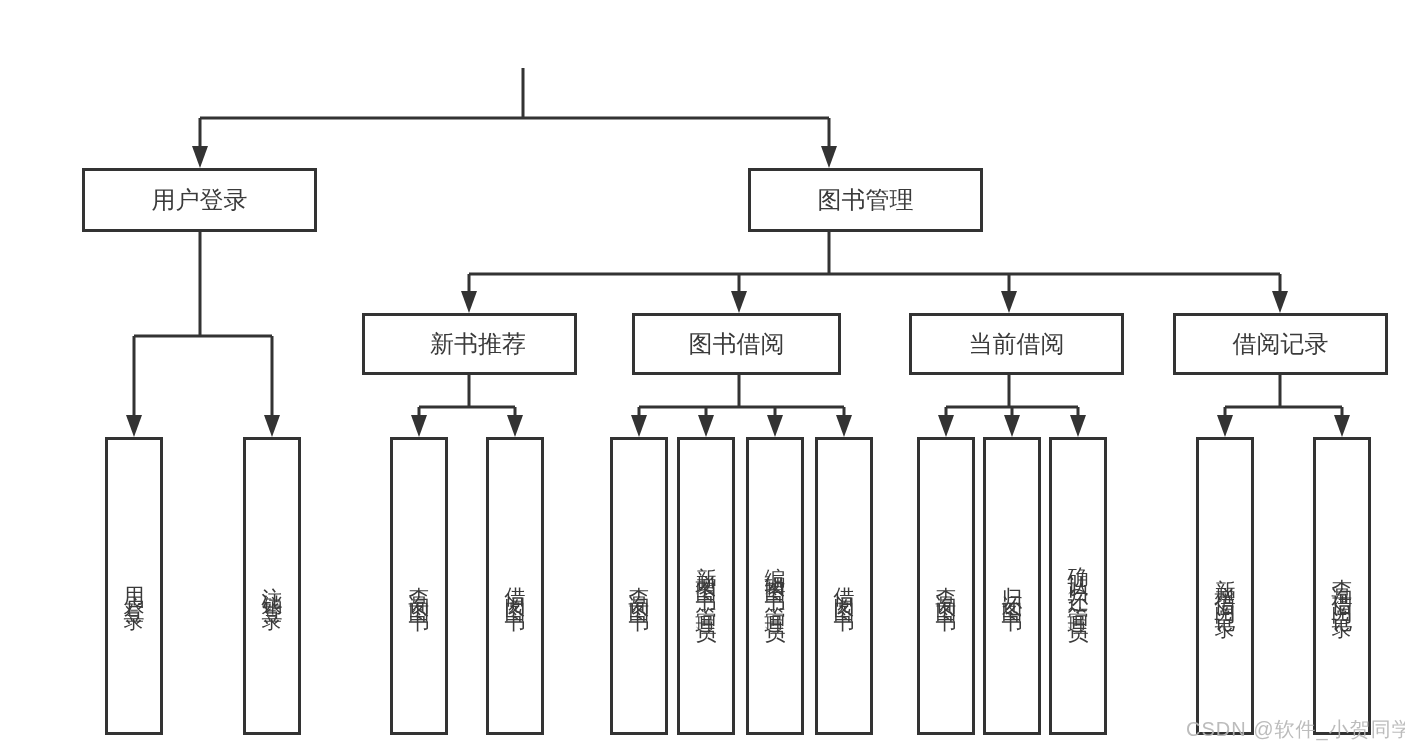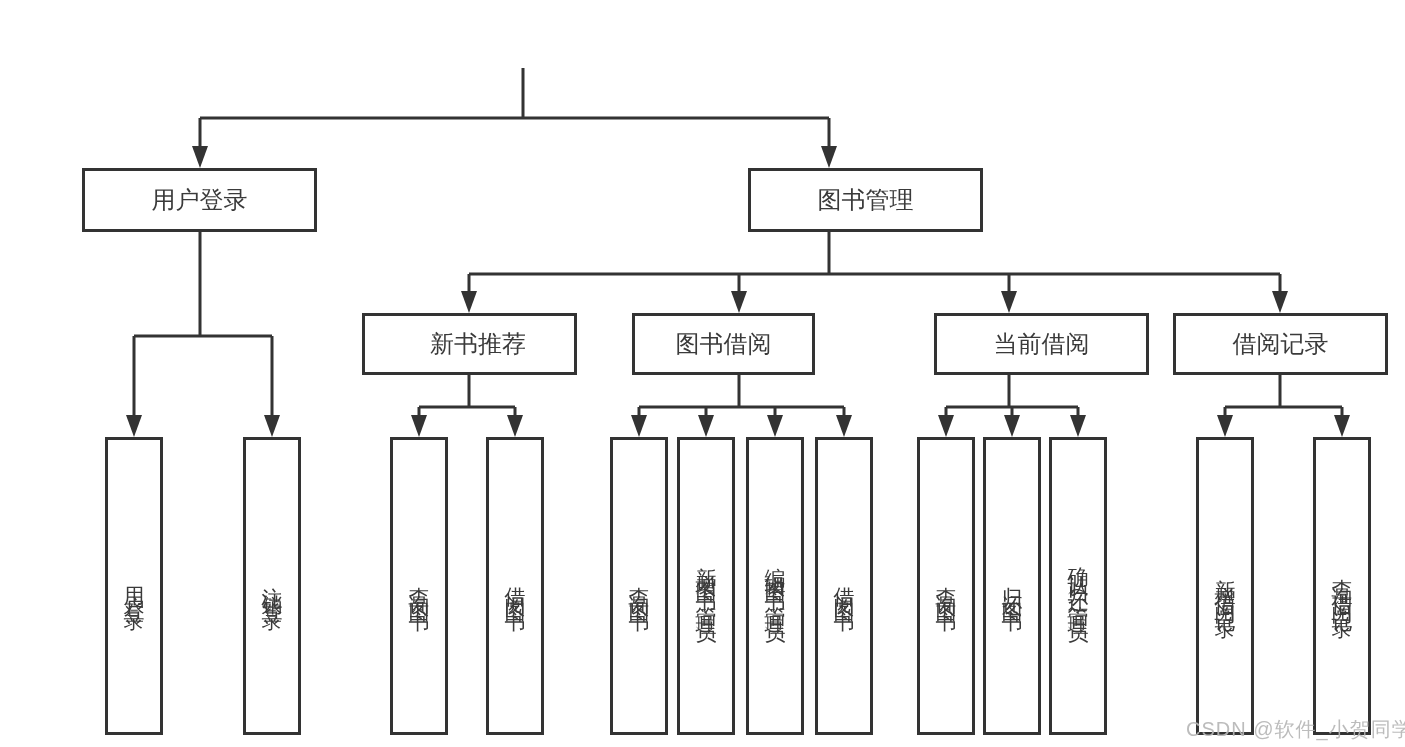--- a/index.html
+++ b/index.html
@@ -95,24 +95,24 @@
   <div class="box lvl" style="left:82px; top:168px; width:235px; height:64px;">
     <span>用户登录</span>
   </div>
   <div class="box lvl" style="left:712px; top:168px; width:235px; height:64px;margin-left:36px;">
     <span>图书管理</span>
   </div>
 
   <div class="box lvl" style="left:362px; top:313px; width:215px; height:62px;padding-left:17px;">
     <span>新书推荐</span>
   </div>
-  <div class="box lvl" style="left:632px; top:313px; width:183px; height:62px;">
+  <div class="box lvl" style="left:632px; top:313px; width:209px; height:62px;">
     <span>图书借阅</span>
   </div>
-  <div class="box lvl" style="left:934px; top:313px; width:215px; height:62px;">
+  <div class="box lvl" style="left:909px; top:313px; width:215px; height:62px;">
     <span>当前借阅</span>
   </div>
   <div class="box lvl" style="left:1173px; top:313px; width:215px; height:62px;">
     <span>借阅记录</span>
   </div>
 
   <div class="box leaf" style="left:105px; top:437px; width:58px; height:298px;">
     <span>用户登录</span>
   </div>
   <div class="box leaf" style="left:243px; top:437px; width:58px; height:298px;">

